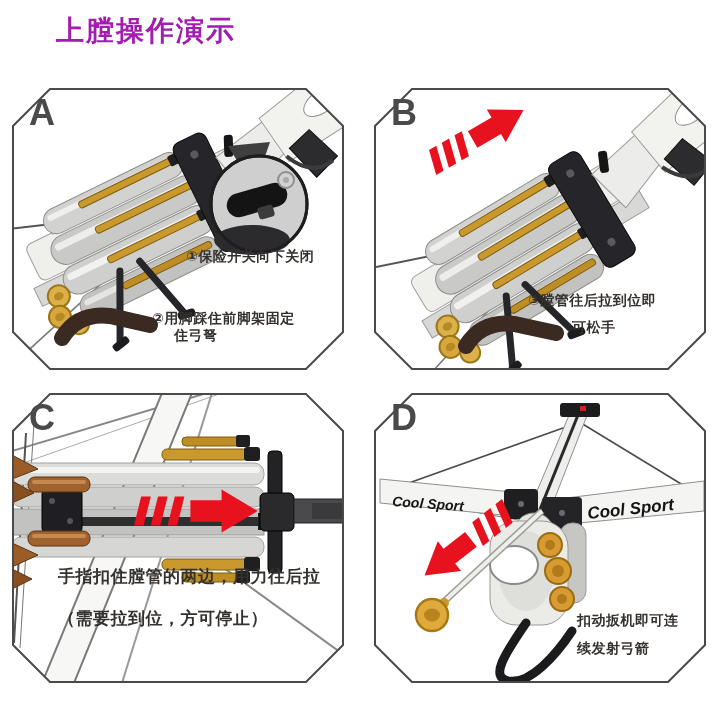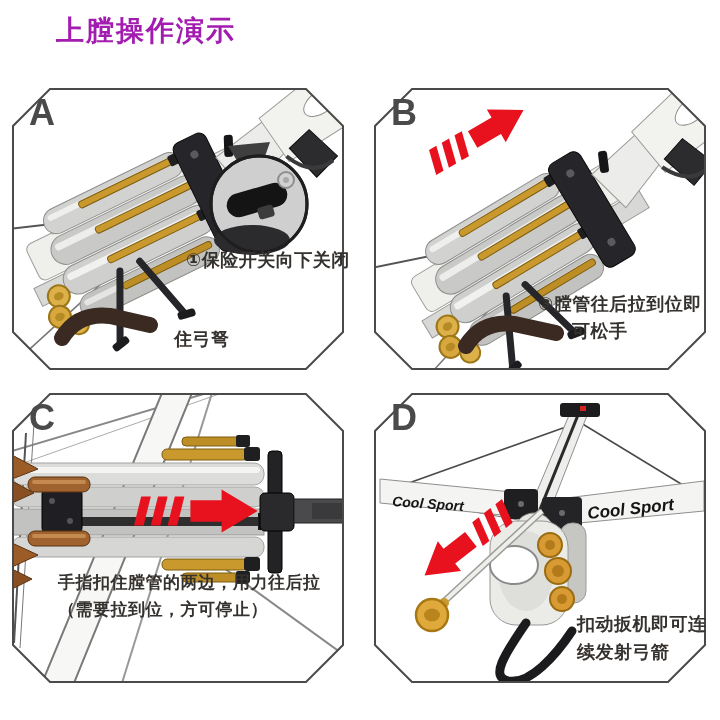--- a/index.html
+++ b/index.html
@@ -4,23 +4,23 @@
 <style>
   html,body{margin:0;padding:0;background:#fff;}
   #stage{position:relative;width:720px;height:720px;background:#ffffff;overflow:hidden;
          font-family:"Liberation Sans","DejaVu Sans",sans-serif;}
   .page-title{position:absolute;left:34px;top:12px;font-size:28px;font-weight:800;
               color:#a21caf;letter-spacing:2px;margin-left:22px;}
   .panel{position:absolute;}
   .panel svg{position:absolute;left:0;top:0;}
   .panel-letter{position:absolute;left:17px;top:4px;font-size:36px;font-weight:700;
                 color:#4a4a4a;z-index:5;}
-  .step{position:absolute;font-weight:700;font-size:18px;color:#35312e;
+  .step{position:absolute;font-weight:700;font-size:14px;color:#35312e;
         letter-spacing:0.5px;white-space:nowrap;z-index:6;}
-  .step-sm{font-size:17px;margin-top:6px;}
+  .step-sm{font-size:17px;}
   .panel-border{fill:none;stroke:#4a4a4a;stroke-width:2;}
   .limb-logo{font:italic 800 14px "Liberation Sans",sans-serif;fill:#151515;}
   .limb-logo-lg{font:italic 800 17px "Liberation Sans",sans-serif;fill:#151515;}
 </style>
 </head>
 <body>
 
 <div id="stage">
 
   <svg width="0" height="0" style="position:absolute">
@@ -106,39 +106,40 @@
             <circle cx="274" cy="92" r="8" fill="#d2d2d2" stroke="#8e8e8e" stroke-width="2"></circle>
             <circle cx="274" cy="92" r="3" fill="#aaa"></circle>
           </g>
           <circle cx="247" cy="116" r="48" fill="none" stroke="#1e1e1e" stroke-width="3"></circle>
         </g>
       </g>
       <polygon class="panel-border" points="38,1 294,1 331,38 331,244 294,281 38,281 1,244 1,38"></polygon>
     </svg>
     <div class="panel-letter">A</div>
     <div class="step" style="left:174px;top:160px">①保险开关向下关闭</div>
+    <div class="step" style="left:140px;top:222px">②用脚踩住前脚架固定</div>
     <div class="step" style="left:162px;top:239px">住弓弩</div>
   </div>
 
   <div class="panel" style="left:374px;top:88px;width:332px;height:282px">
     <svg width="332" height="282" viewBox="0 0 332 282">
       <defs>
           <clipPath id="clipB">
             <polygon points="38,1 294,1 331,38 331,244 294,281 38,281 1,244 1,38"></polygon>
           </clipPath>
         </defs>
       <g clip-path="url(#clipB)">
         <use href="#crossbow" transform="translate(30,232) rotate(-31)"></use>
         <path d="M92,258 q16,-26 48,-22 l42,9" fill="none" stroke="#3a2a21" stroke-width="16" stroke-linecap="round"></path>
         <use href="#redarrow" transform="translate(115,42) rotate(-30) scale(1.05)"></use>
       </g>
       <polygon class="panel-border" points="38,1 294,1 331,38 331,244 294,281 38,281 1,244 1,38"></polygon>
     </svg>
     <div class="panel-letter">B</div>
-    <div class="step" style="left:164px;top:204px">③膛管往后拉到位即</div>
+    <div class="step" style="left:154px;top:204px">③膛管往后拉到位即</div>
     <div class="step" style="left:198px;top:231px">可松手</div>
   </div>
 
   <div class="panel" style="left:12px;top:393px;width:332px;height:290px">
     <svg width="332" height="290" viewBox="0 0 332 290">
       <defs>
           <clipPath id="clipC">
             <polygon points="38,1 294,1 331,38 331,252 294,289 38,289 1,252 1,38"></polygon>
           </clipPath>
         </defs>
@@ -183,21 +184,21 @@
           <rect x="248" y="100" width="34" height="38" rx="5" fill="#2a2a2c" stroke="#000"></rect>
           <rect x="282" y="106" width="50" height="24" fill="#4a4a4c" stroke="#222"></rect>
           <rect x="300" y="110" width="32" height="16" fill="#3a3a3c"></rect>
         </g>
         <use href="#redarrow" transform="translate(200,118) scale(1.2)"></use>
       </g>
       <polygon class="panel-border" points="38,1 294,1 331,38 331,252 294,289 38,289 1,252 1,38"></polygon>
     </svg>
     <div class="panel-letter">C</div>
     <div class="step step-sm" style="left:46px;top:172px">手指扣住膛管的两边，用力往后拉</div>
-    <div class="step step-sm" style="left:46px;top:199px">（需要拉到位，方可停止）</div>
+    <div class="step step-sm" style="left:46px;top:214px">（需要拉到位，方可停止）</div>
   </div>
 
   <div class="panel" style="left:374px;top:393px;width:332px;height:290px">
     <svg width="332" height="290" viewBox="0 0 332 290">
       <defs>
           <clipPath id="clipD">
             <polygon points="38,1 294,1 331,38 331,252 294,289 38,289 1,252 1,38"></polygon>
           </clipPath>
         </defs>
       <g clip-path="url(#clipD)">

